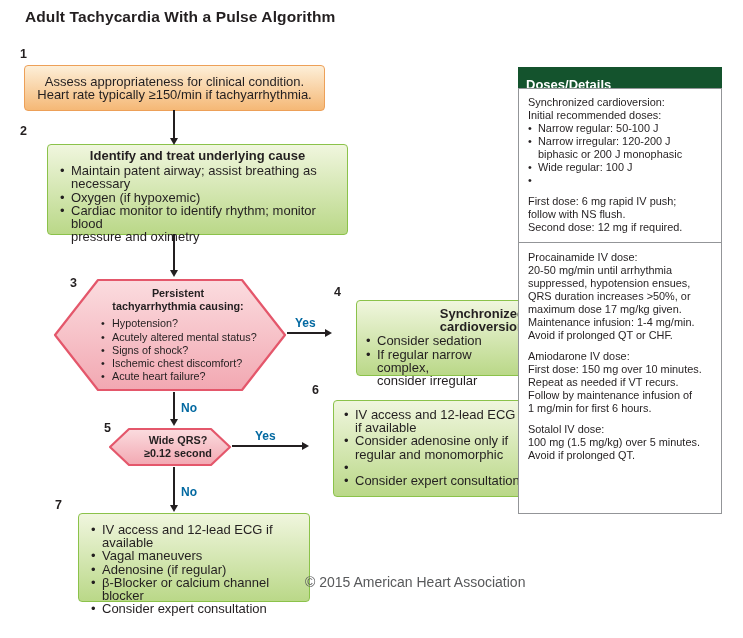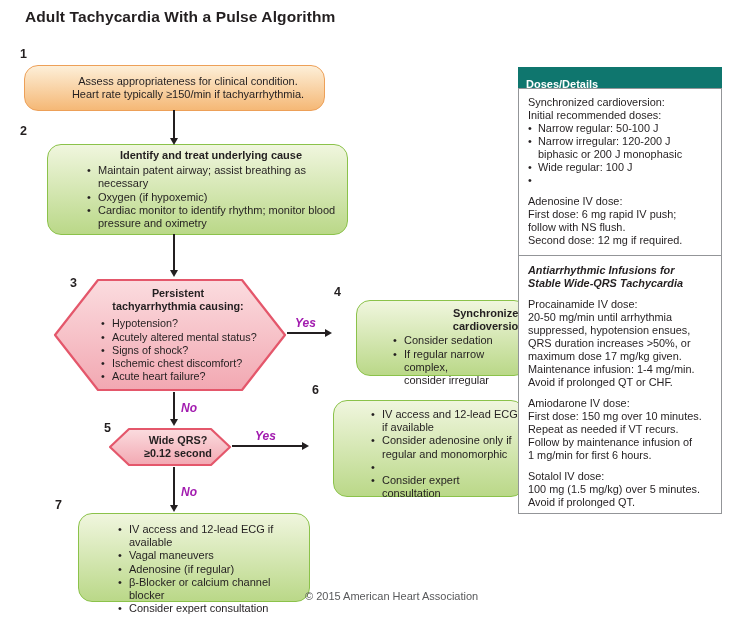--- a/index.html
+++ b/index.html
@@ -3,21 +3,21 @@
 <meta charset="utf-8">
 <style>
   html,body{margin:0;padding:0;background:#ffffff;}
   body{font-family:"Liberation Sans","DejaVu Sans",sans-serif;color:#231F20;}
   .canvas{position:relative;width:743px;height:638px;background:#ffffff;overflow:hidden;}
 
   .page-title{position:absolute;left:25px;top:8px;font-size:15.5px;font-weight:bold;letter-spacing:.1px;}
 
   .step-num{position:absolute;font-size:12.5px;font-weight:bold;}
 
-  .flow-box{position:absolute;box-sizing:border-box;border-radius:14px;border:1.8px solid;font-size:11px;line-height:13.2px;padding-left:27px;}
+  .flow-box{position:absolute;box-sizing:border-box;border-radius:4px;border:1.8px solid;font-size:13px;line-height:13.2px;}
   .orange{background:linear-gradient(#FDEFD8,#F5B876);border-color:#EDA058;}
   .green{background:linear-gradient(#F0F6DE,#BAD888);border-color:#8BC24A;margin-left:23px;}
 
   .center-lines{display:flex;flex-direction:column;justify-content:center;height:100%;text-align:center;white-space:pre-line;}
   .box-header{font-weight:bold;text-align:center;margin:4px 4px 2px 4px;}
   .box-header.left{text-align:right;margin:6px 2px 1px 9px;}
   .bullets{padding:0 4px 0 12px;}
   .brow{display:flex;align-items:flex-start;}
   .dot{width:11px;flex:0 0 11px;}
   .btext{white-space:pre-line;}
@@ -27,32 +27,32 @@
   .hex-content{position:absolute;left:8px;top:0;width:100%;height:100%;box-sizing:border-box;font-size:10.8px;line-height:13.2px;}
   .hex-header{font-weight:bold;text-align:center;white-space:pre-line;padding-top:9px;}
   .hex-bullets{padding:4px 14px 0 40px;}
   .hex5-text{font-weight:bold;text-align:center;white-space:pre-line;padding-top:7px;}
 
   .varrow{position:absolute;width:2px;background:#231F20;}
   .varrow::after{content:'';position:absolute;bottom:-6px;left:-3.5px;border-left:4.5px solid transparent;border-right:4.5px solid transparent;border-top:7px solid #231F20;}
   .harrow{position:absolute;height:2px;background:#231F20;}
   .harrow::after{content:'';position:absolute;right:-6px;top:-3.5px;border-top:4.5px solid transparent;border-bottom:4.5px solid transparent;border-left:7px solid #231F20;}
 
-  .yn-label{position:absolute;color:#a21caf;font-weight:bold;font-size:12px;font-style:italic;}
-
-  .sb-header{position:absolute;left:518px;top:67px;width:204px;height:34px;background:#0f766e;color:#ffffff;font-weight:bold;font-size:11px;display:flex;align-items:center;padding-left:8px;box-sizing:border-box;}
+  .yn-label{position:absolute;color:#0369a1;font-weight:bold;font-size:12px;}
+
+  .sb-header{position:absolute;left:518px;top:67px;width:204px;height:34px;background:#14532d;color:#ffffff;font-weight:bold;font-size:13px;display:flex;align-items:center;padding-left:8px;box-sizing:border-box;}
   .sb-body{position:absolute;left:518px;top:88px;width:204px;height:426px;border:1px solid #939598;box-sizing:border-box;padding:7px 8px 0 9px;font-size:10.9px;line-height:13px;background:#ffffff;}
   .sb-section{margin-bottom:8px;}
   .sb-heading{font-weight:normal;}
   .sb-iheading{font-weight:bold;font-style:italic;white-space:pre-line;margin-bottom:8px;}
   .sb-divider{border-top:1px solid #939598;margin:7px -8px 8px -9px;}
   .pre{white-space:pre-line;}
   .sb-body .dot{width:10px;flex:0 0 10px;}
 
-  .footer{position:absolute;left:305px;top:590px;font-size:11px;color:#58595B;}
+  .footer{position:absolute;left:305px;top:574px;font-size:14px;color:#58595B;}
 </style>
 </head>
 <body>
 
 <div class="canvas">
 
   <div class="page-title">Adult Tachycardia With a Pulse Algorithm</div>
 
   <div class="step-num" style="left:20px;top:47px;">1</div>
   <div class="step-num" style="left:20px;top:124px;">2</div>
@@ -226,30 +226,25 @@
           <div class="brow">
             <span class="dot">•</span>
             <span class="btext">Wide regular: 100 J</span>
           </div>
           <div class="brow">
             <span class="dot">•</span>
           </div>
         </div>
       </div>
       <div class="sb-section">
-        <div class="sb-heading">Adenosine IV dose:</div>
         <div class="pre">First dose: 6 mg rapid IV push;
 follow with NS flush.
 Second dose: 12 mg if required.</div>
       </div>
       <div class="sb-divider"></div>
-      <div class="sb-section">
-        <div class="sb-iheading">Antiarrhythmic Infusions for
-Stable Wide-QRS Tachycardia</div>
-      </div>
       <div class="sb-section">
         <div class="sb-heading">Procainamide IV dose:</div>
         <div class="pre">20-50 mg/min until arrhythmia
 suppressed, hypotension ensues,
 QRS duration increases &gt;50%, or
 maximum dose 17 mg/kg given.
 Maintenance infusion: 1-4 mg/min.
 Avoid if prolonged QT or CHF.</div>
       </div>
       <div class="sb-section">

